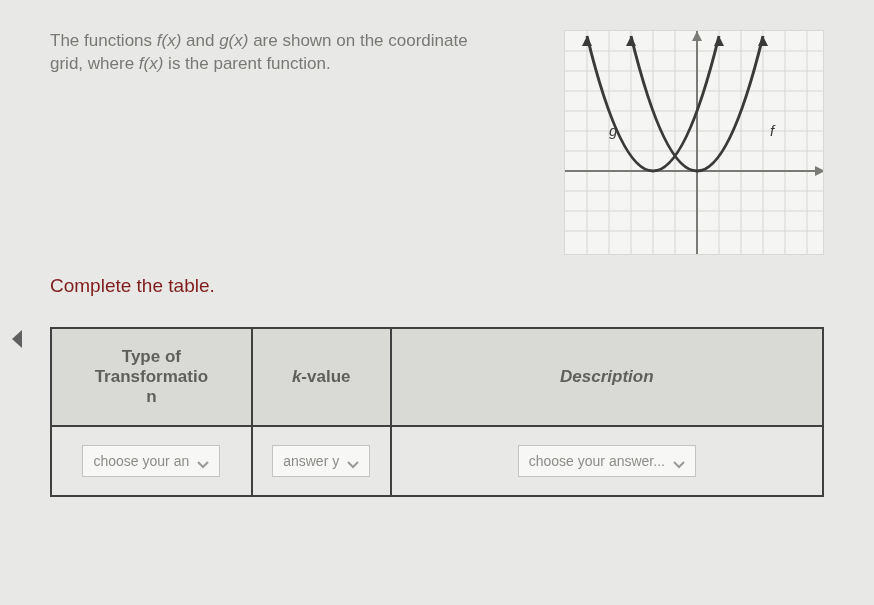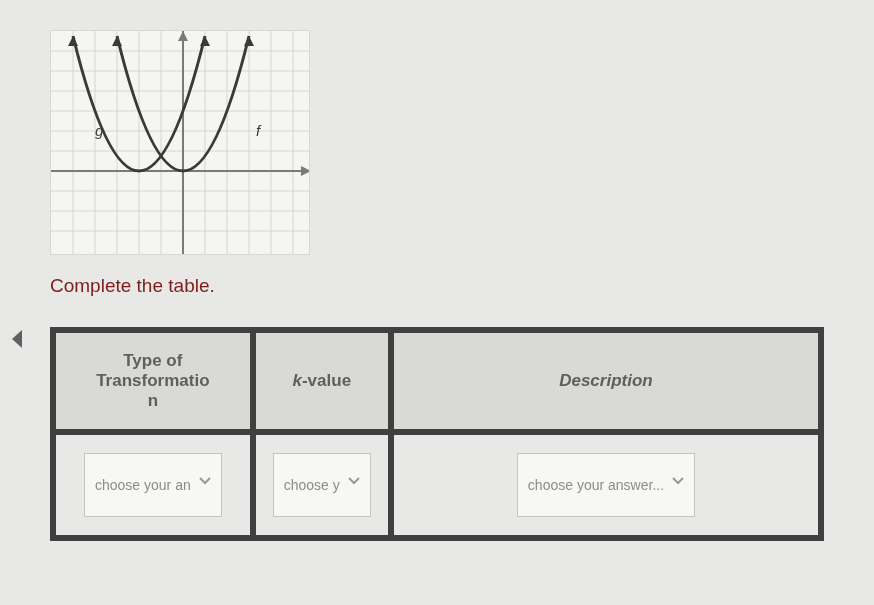--- a/index.html
+++ b/index.html
@@ -37,40 +37,40 @@
     color: #7f1d1d;
     margin-top: 8px;
     margin-bottom: 30px;
   }
   table.transform {
     width: 100%;
     border-collapse: collapse;
     table-layout: fixed;
   }
   table.transform th, table.transform td {
-    border: 6px solid #404040;
+    border: 2px solid #404040;
     padding: 18px 10px;
     text-align: center;
     vertical-align: middle;
   }
   table.transform th {
     background: #d9d9d6;
     color: #5f5f5c;
     font-weight: bold;
     font-size: 17px;
   }
   table.transform th:nth-child(1){ width: 26%; }
   table.transform th:nth-child(2){ width: 18%; text-align: center; }
   table.transform th:nth-child(3){ width: 56%; font-style: italic; }
   .dropdown {
     display: inline-flex;
-    align-items: flex-start;
+    align-items: flex-end;
     border: 1px solid #c4c4c1;
     background: #f7f7f5;
-    padding: 23px 10px;
+    padding: 7px 10px;
     font-size: 14px;
     color: #8c8c89;
     cursor: pointer;
     gap: 8px;
     max-width: 100%;
     overflow: hidden;
     white-space: nowrap;
   }
   .dropdown .chev {
     flex: 0 0 auto;
@@ -86,20 +86,23 @@
     border-bottom: 9px solid transparent;
     border-right: 10px solid #606060;
   }
 </style>
 </head>
 <body>
 
 <div class="arrow-left"></div>
 
 <div class="top-section">
+  <div class="prompt-text">
+    <span>The functions </span><span class="fn">f(x)</span><span> and </span><span class="fn">g(x)</span><span> are shown on the coordinate grid, where </span><span class="fn">f(x)</span><span> is the parent function.</span>
+  </div>
 
   <div class="graph-box">
     <svg width="260" height="225" viewBox="0 0 260 225">
       <g stroke="#d5d5d2" stroke-width="1">
         <line x1="0" y1="20" x2="260" y2="20"></line>
         <line x1="0" y1="40" x2="260" y2="40"></line>
         <line x1="0" y1="60" x2="260" y2="60"></line>
         <line x1="0" y1="80" x2="260" y2="80"></line>
         <line x1="0" y1="100" x2="260" y2="100"></line>
         <line x1="0" y1="120" x2="260" y2="120"></line>
@@ -161,21 +164,21 @@
           <span>choose your an</span>
           <span class="chev">
             <svg width="12" height="8">
                 <path d="M1 1 L6 6 L11 1" stroke="#9a9a97" stroke-width="2" fill="none"></path>
               </svg>
           </span>
         </div>
       </td>
       <td>
         <div class="dropdown">
-          <span>choose y</span>
+          <span>answer y</span>
           <span class="chev">
             <svg width="12" height="8">
                 <path d="M1 1 L6 6 L11 1" stroke="#9a9a97" stroke-width="2" fill="none"></path>
               </svg>
           </span>
         </div>
       </td>
       <td>
         <div class="dropdown">
           <span>choose your answer...</span>

